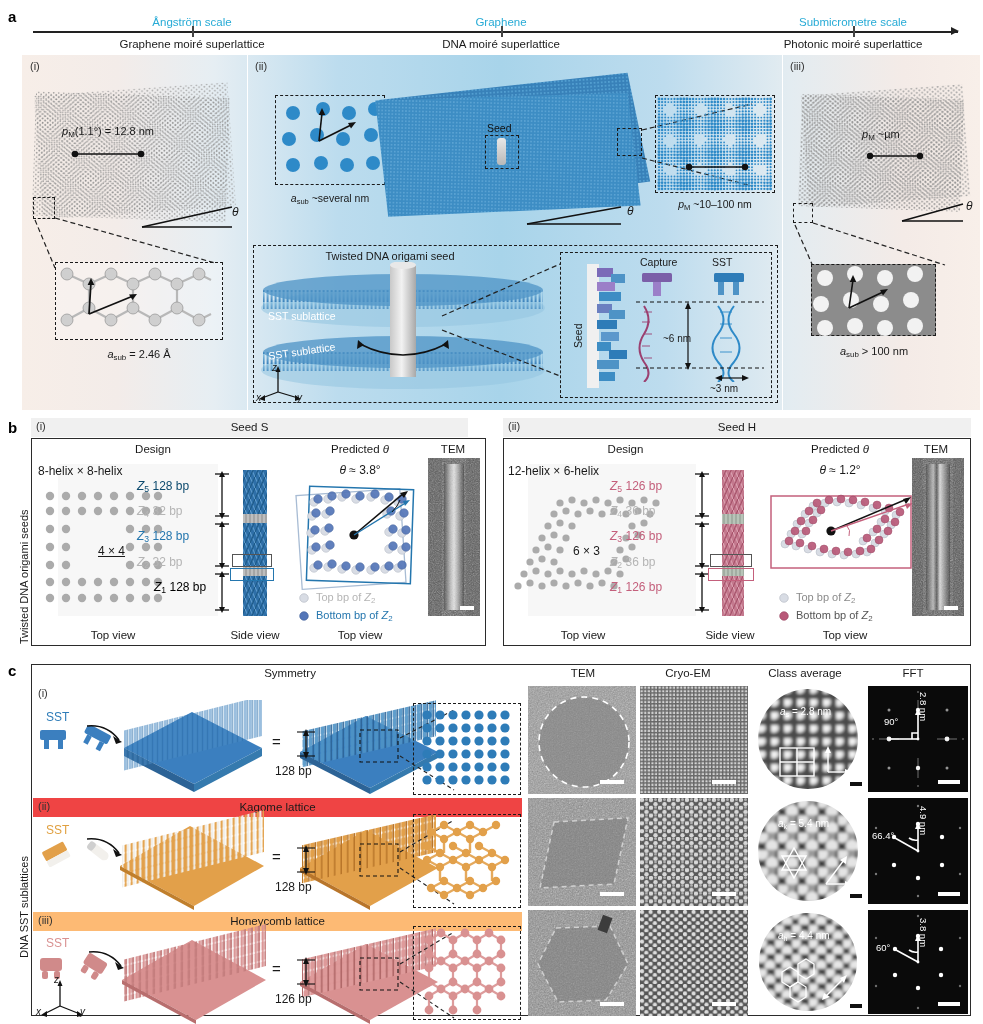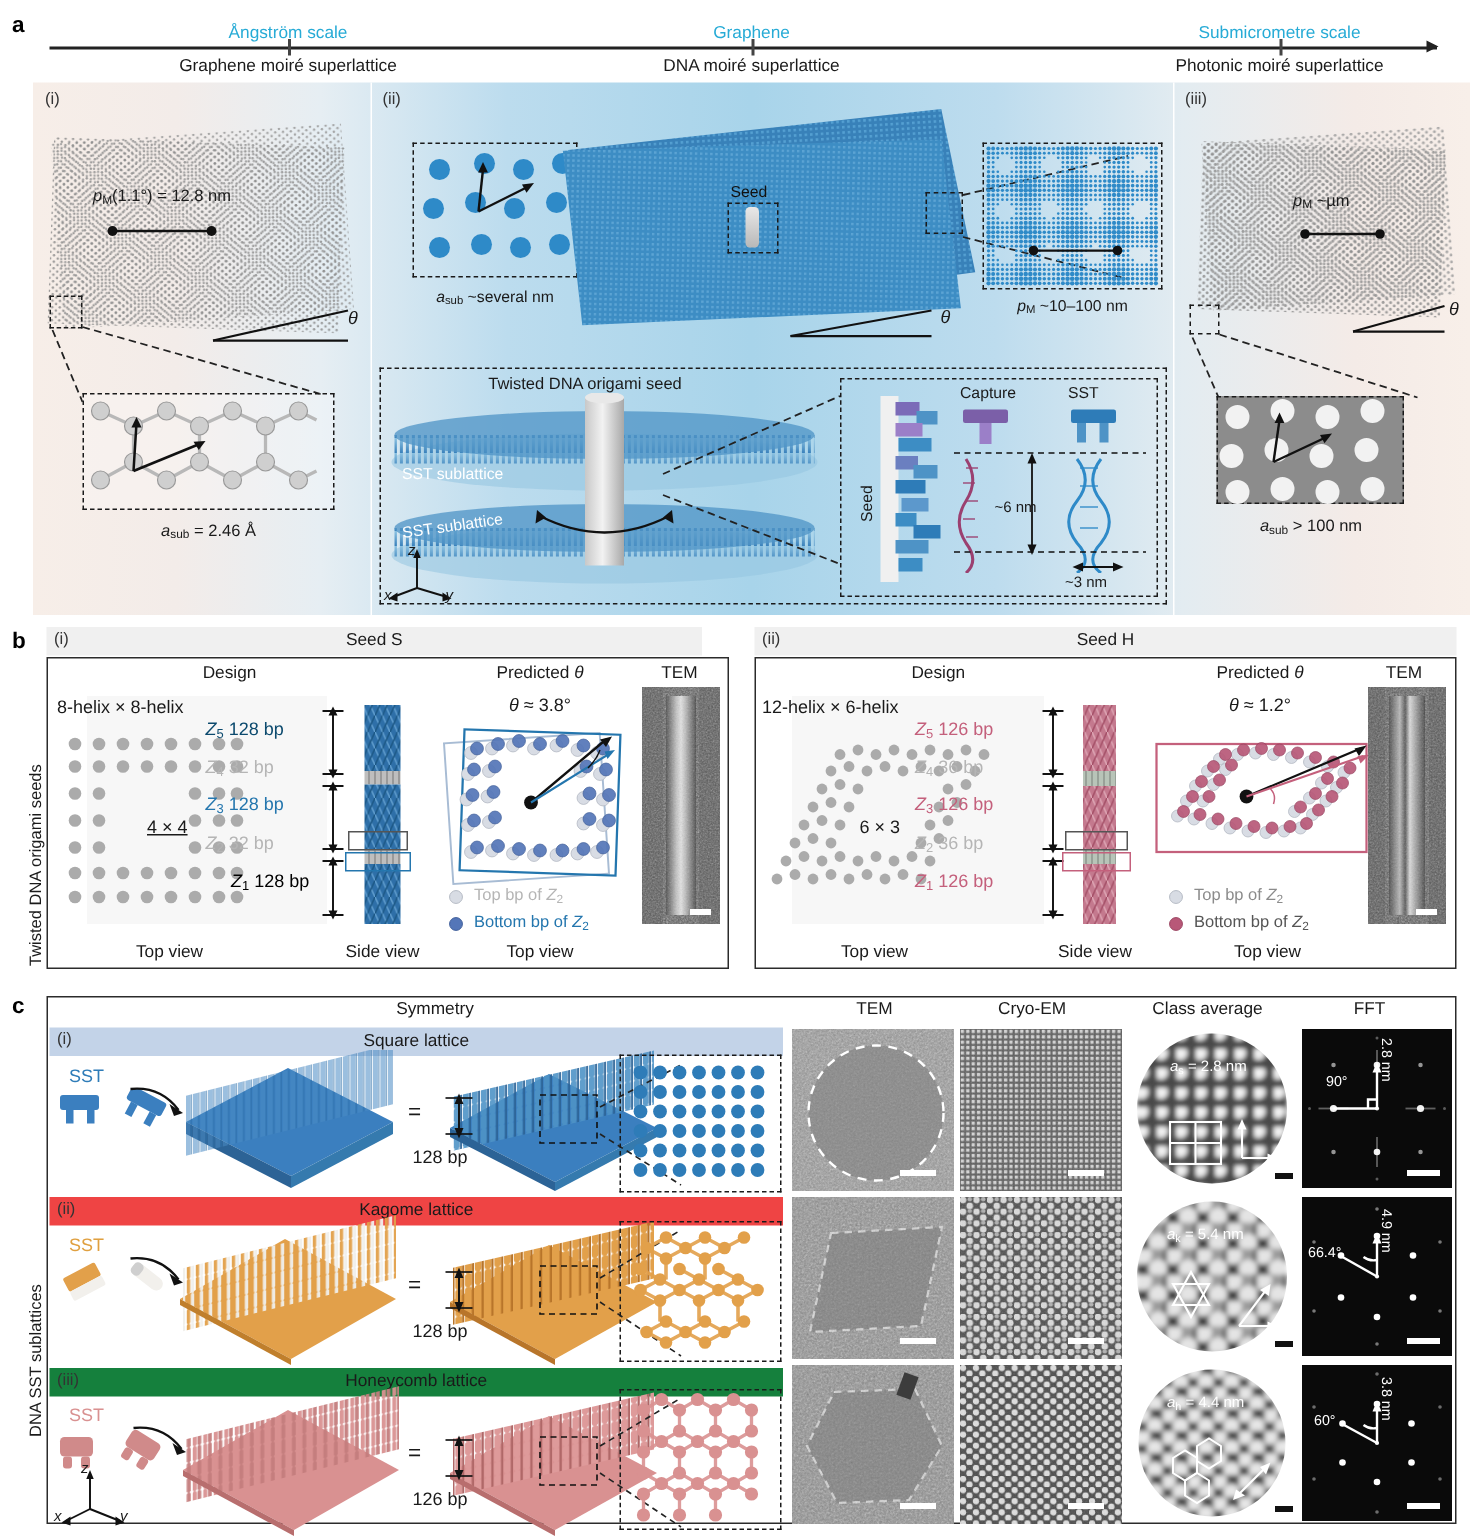--- a/index.html
+++ b/index.html
@@ -1881,21 +1881,20 @@
   <div class="c-box" style="left:31px; top:6px; width:940px; height:352px;"></div>
 
   
   <div class="c-colhdr" style="left:290px; top:9px;">Symmetry</div>
   <div class="c-colhdr" style="left:583px; top:9px;">TEM</div>
   <div class="c-colhdr" style="left:688px; top:9px;">Cryo-EM</div>
   <div class="c-colhdr" style="left:805px; top:9px;">Class average</div>
   <div class="c-colhdr" style="left:913px; top:9px;">FFT</div>
 
   
-  <div class="c-band" style="left:33px; top:27px; width:489px; background:#c3d3e8;">Square lattice</div>
   <div class="roman" style="position:absolute; left:38px; top:29px;">(i)</div>
 
   <div style="position:absolute; left:46px; top:52px; font-size:12px; color:#2E7CB8;">SST</div>
   <svg style="position:absolute; left:36px; top:68px;" width="84" height="30">
     <g fill="#3B7FBF">
       <rect x="4" y="4" width="26" height="10" rx="2"></rect>
           <rect x="8" y="14" width="5" height="9"></rect>
           <rect x="22" y="14" width="5" height="9"></rect>
       <g transform="rotate(28 62 14)">
         <rect x="46" y="4" width="26" height="10" rx="2"></rect>
@@ -2307,21 +2306,21 @@
           <line x1="50" y1="53" x2="27" y2="40"></line>
       <path d="M50 42 q-5 1 -9 -2"></path>
     </g>
     <polygon points="50,24 47,31 53,31" fill="#fff"></polygon>
   </svg>
   <div class="fftlbl" style="left:872px; top:172px;">66.4°</div>
   <div class="fftlbl rot90" style="left:929px; top:148px;">4.9 nm</div>
   <div class="scalebar" style="left:938px; top:234px; width:22px;"></div>
 
   
-  <div class="c-band" style="left:33px; top:254px; width:489px; background:#15803d;">Honeycomb lattice</div>
+  <div class="c-band" style="left:33px; top:254px; width:489px; background:#fdba74;">Honeycomb lattice</div>
   <div class="roman" style="position:absolute; left:38px; top:256px;">(iii)</div>
 
   <div style="position:absolute; left:46px; top:278px; font-size:12px; color:#D99191;">SST</div>
   <svg style="position:absolute; left:34px; top:294px;" width="88" height="34">
     <g fill="#D08A8A">
       <rect x="6" y="6" width="22" height="13" rx="3"></rect>
       <rect x="8" y="19" width="6" height="8" rx="2"></rect>
           <rect x="20" y="19" width="6" height="8" rx="2"></rect>
       <g transform="rotate(32 62 16)">
         <rect x="48" y="6" width="22" height="13" rx="3"></rect>

